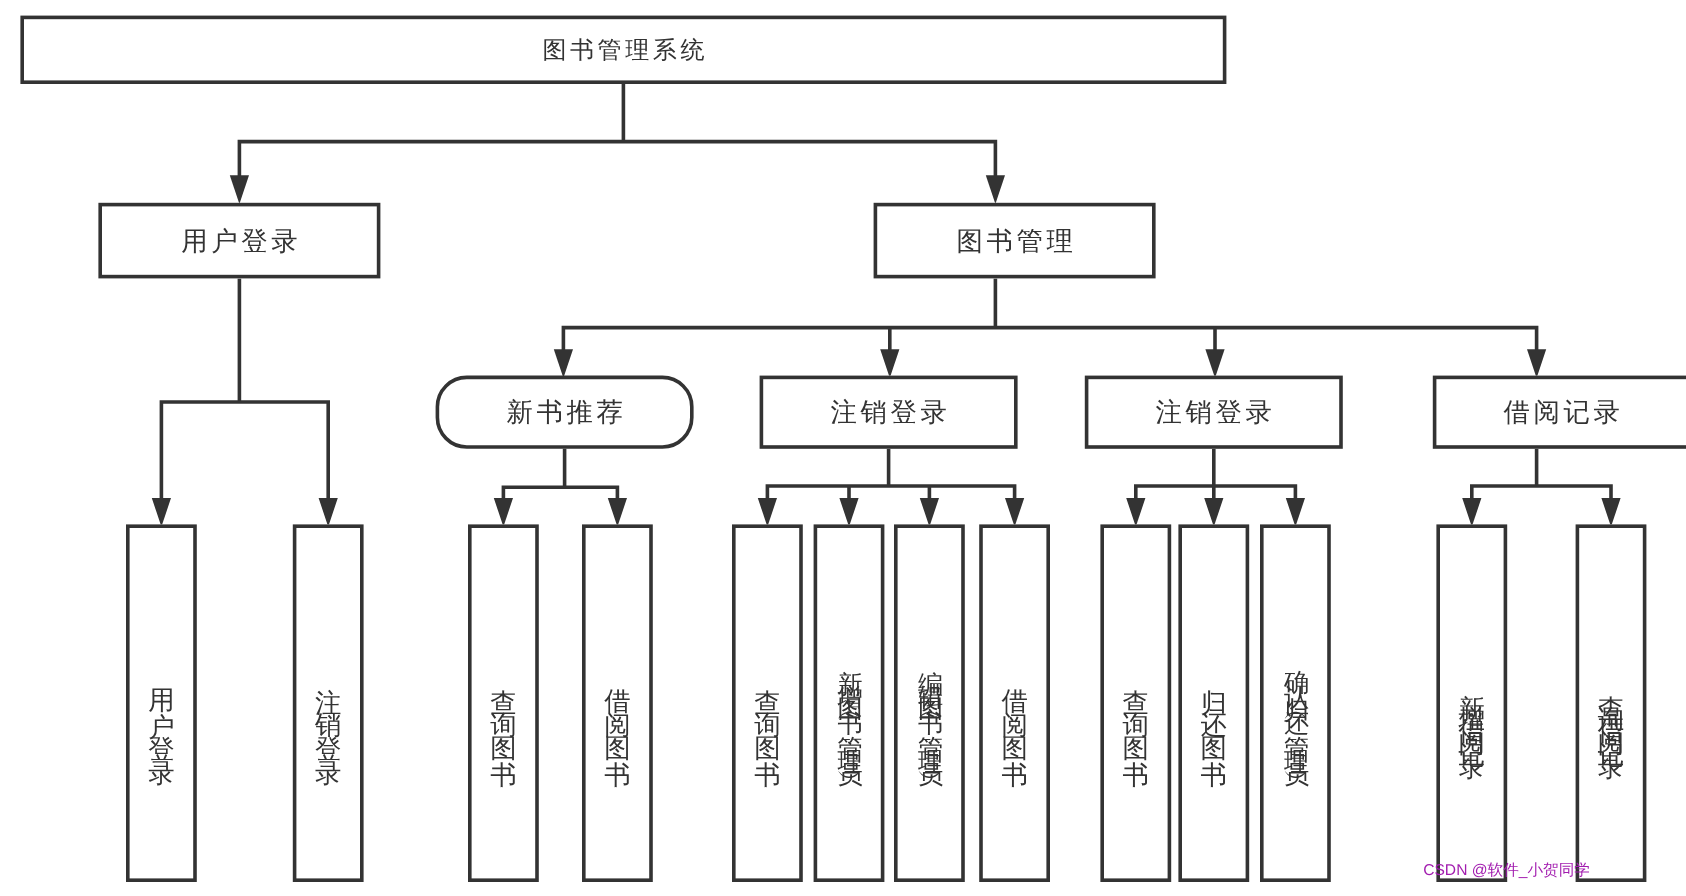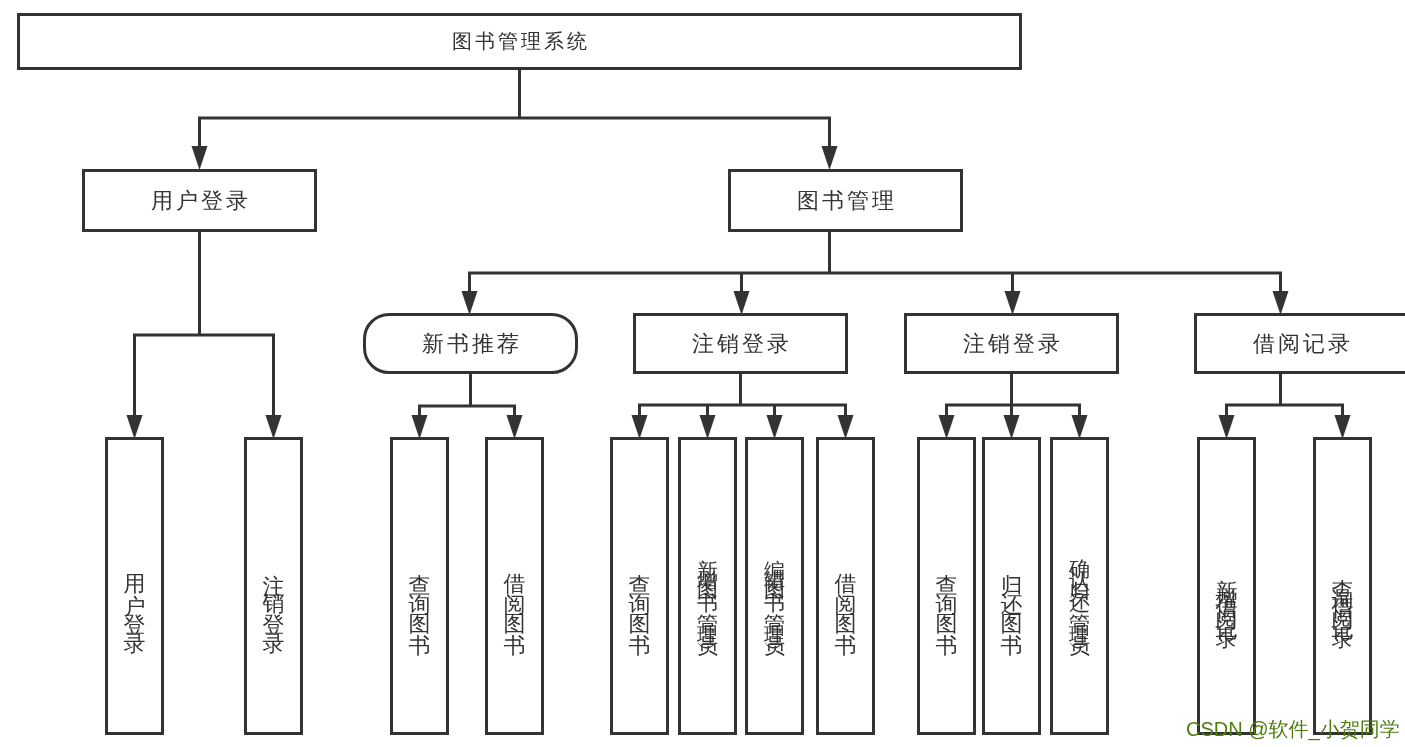--- a/index.html
+++ b/index.html
@@ -72,22 +72,22 @@
   #leaf-cb-query    { left: 917px; }
   #leaf-cb-return   { left: 982px; }
   #leaf-cb-confirm  { left: 1050px; }
   #leaf-br-add      { left: 1197px; }
   #leaf-br-query    { left: 1313px; }
   #watermark {
     position: absolute;
     left: 1186px;
     top: 716px;
     z-index: 3;
-    font-size: 20px;
-    color: #4d7c0f;
+    font-size: 13px;
+    color: #a21caf;
     white-space: nowrap;
   }
 </style>
 </head>
 <body>
 
 <div id="stage">
 
   <svg id="connectors" width="1405" height="747" viewBox="0 0 1405 747">
     <g stroke="#333333" stroke-width="3" fill="none">

